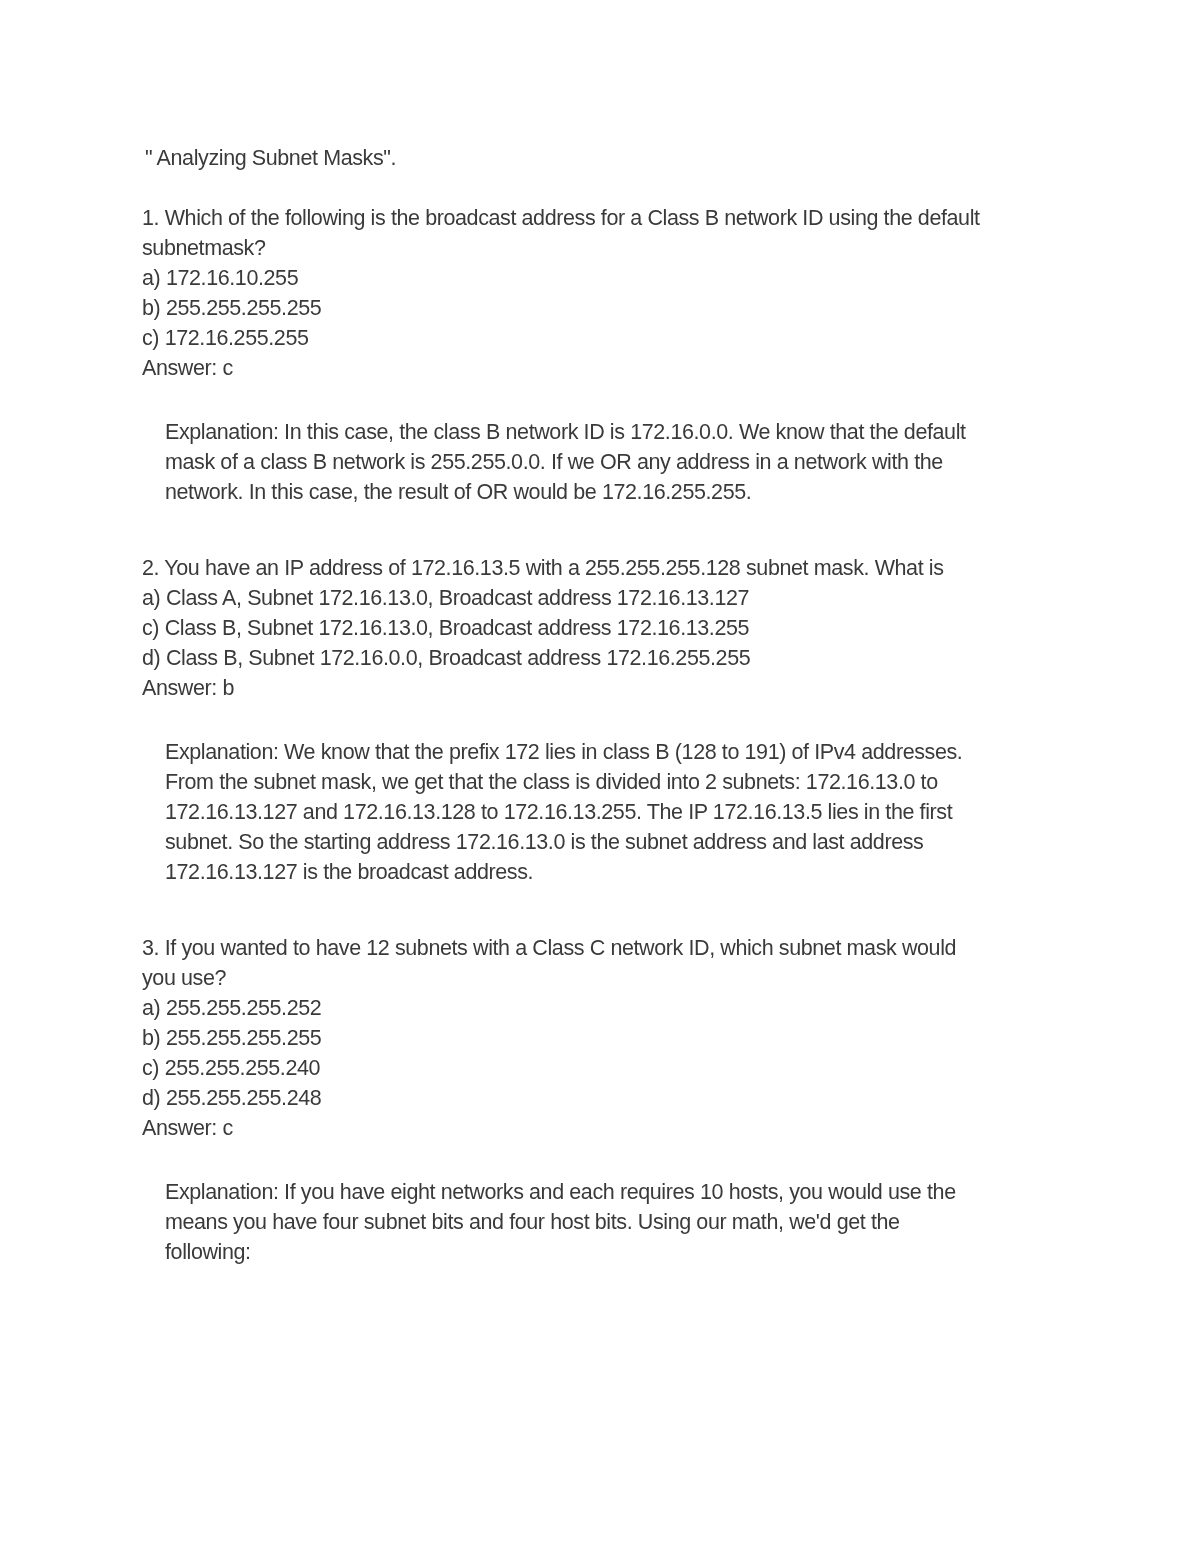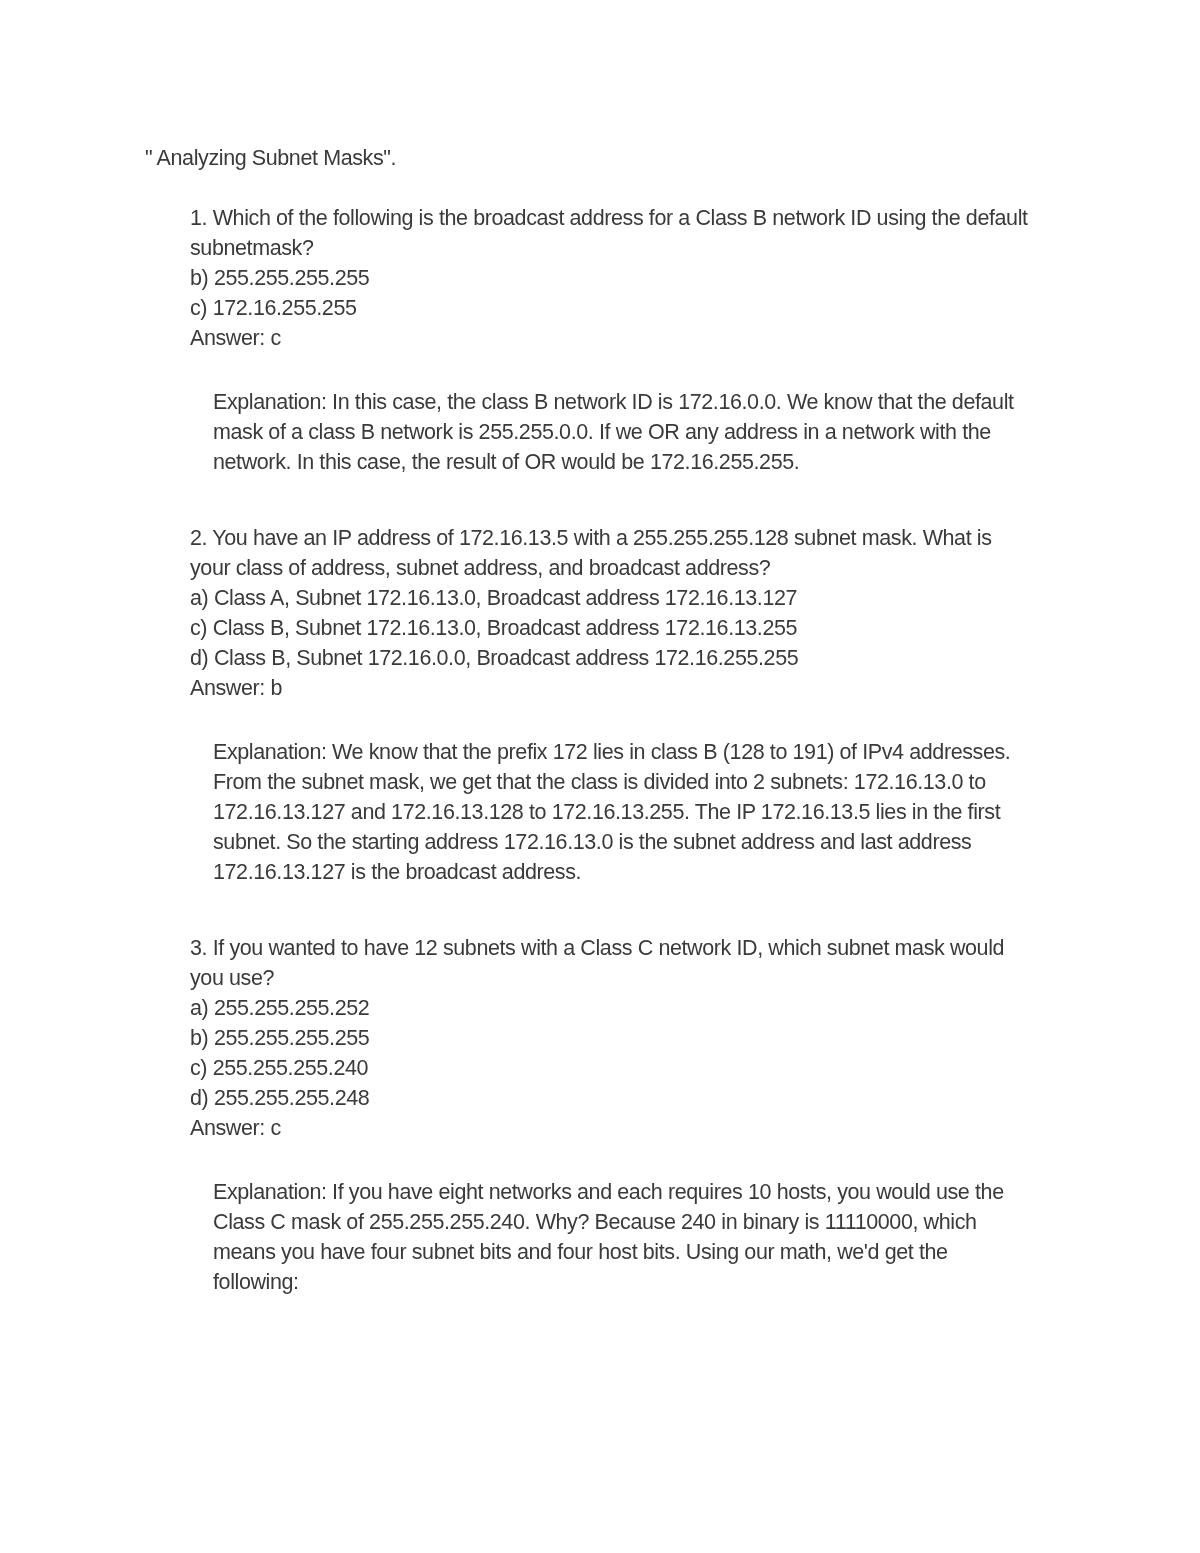--- a/index.html
+++ b/index.html
@@ -4,51 +4,51 @@
   <style>
     html, body { margin: 0; padding: 0; background: #ffffff; }
     body {
       width: 1200px; height: 1553px; position: relative; overflow: hidden;
       font-family: "Liberation Sans", sans-serif;
       color: #3a3a3a;
       font-size: 21.5px;
       letter-spacing: -0.4px;
     }
     .page { position: absolute; left: 142px; top: 143px; width: 940px; }
-    .line { height: 30px; line-height: 30px; white-space: nowrap; margin-left: 48px; }
+    .line { height: 30px; line-height: 30px; white-space: nowrap; }
     .title { margin-left: 3px; }
     .gap { height: 30px; }
     .gap-lg { height: 34px; }
     .expl { margin-left: 23px; }
   </style>
 </head>
 <body>
 
 <div class="page">
   <div class="line title"> " Analyzing Subnet Masks".</div>
   <div class="gap"></div>
 
   <div>
     <div class="line">1. Which of the following is the broadcast address for a Class B network ID using the default</div>
     <div class="line">subnetmask?</div>
+    <div class="line">a) 172.16.10.255</div>
     <div class="line">b) 255.255.255.255</div>
     <div class="line">c) 172.16.255.255</div>
     <div class="line">Answer: c</div>
     <div class="gap-lg"></div>
     <div class="expl">
       <div class="line">Explanation: In this case, the class B network ID is 172.16.0.0. We know that the default</div>
       <div class="line">mask of a class B network is 255.255.0.0. If we OR any address in a network with the</div>
       <div class="line">network. In this case, the result of OR would be 172.16.255.255.</div>
     </div>
   </div>
   <div class="gap" style="height:46px"></div>
 
   <div>
     <div class="line">2. You have an IP address of 172.16.13.5 with a 255.255.255.128 subnet mask. What is</div>
-    <div class="line">your class of address, subnet address, and broadcast address?</div>
     <div class="line">a) Class A, Subnet 172.16.13.0, Broadcast address 172.16.13.127</div>
     <div class="line">c) Class B, Subnet 172.16.13.0, Broadcast address 172.16.13.255</div>
     <div class="line">d) Class B, Subnet 172.16.0.0, Broadcast address 172.16.255.255</div>
     <div class="line">Answer: b</div>
     <div class="gap-lg"></div>
     <div class="expl">
       <div class="line">Explanation: We know that the prefix 172 lies in class B (128 to 191) of IPv4 addresses.</div>
       <div class="line">From the subnet mask, we get that the class is divided into 2 subnets: 172.16.13.0 to</div>
       <div class="line">172.16.13.127 and 172.16.13.128 to 172.16.13.255. The IP 172.16.13.5 lies in the first</div>
       <div class="line">subnet. So the starting address 172.16.13.0 is the subnet address and last address</div>
@@ -61,18 +61,17 @@
     <div class="line">3. If you wanted to have 12 subnets with a Class C network ID, which subnet mask would</div>
     <div class="line">you use?</div>
     <div class="line">a) 255.255.255.252</div>
     <div class="line">b) 255.255.255.255</div>
     <div class="line">c) 255.255.255.240</div>
     <div class="line">d) 255.255.255.248</div>
     <div class="line">Answer: c</div>
     <div class="gap-lg"></div>
     <div class="expl">
       <div class="line">Explanation: If you have eight networks and each requires 10 hosts, you would use the</div>
-      <div class="line">Class C mask of 255.255.255.240. Why? Because 240 in binary is 11110000, which</div>
       <div class="line">means you have four subnet bits and four host bits. Using our math, we'd get the</div>
       <div class="line">following:</div>
     </div>
   </div>
 </div>
 
 </body></html>

